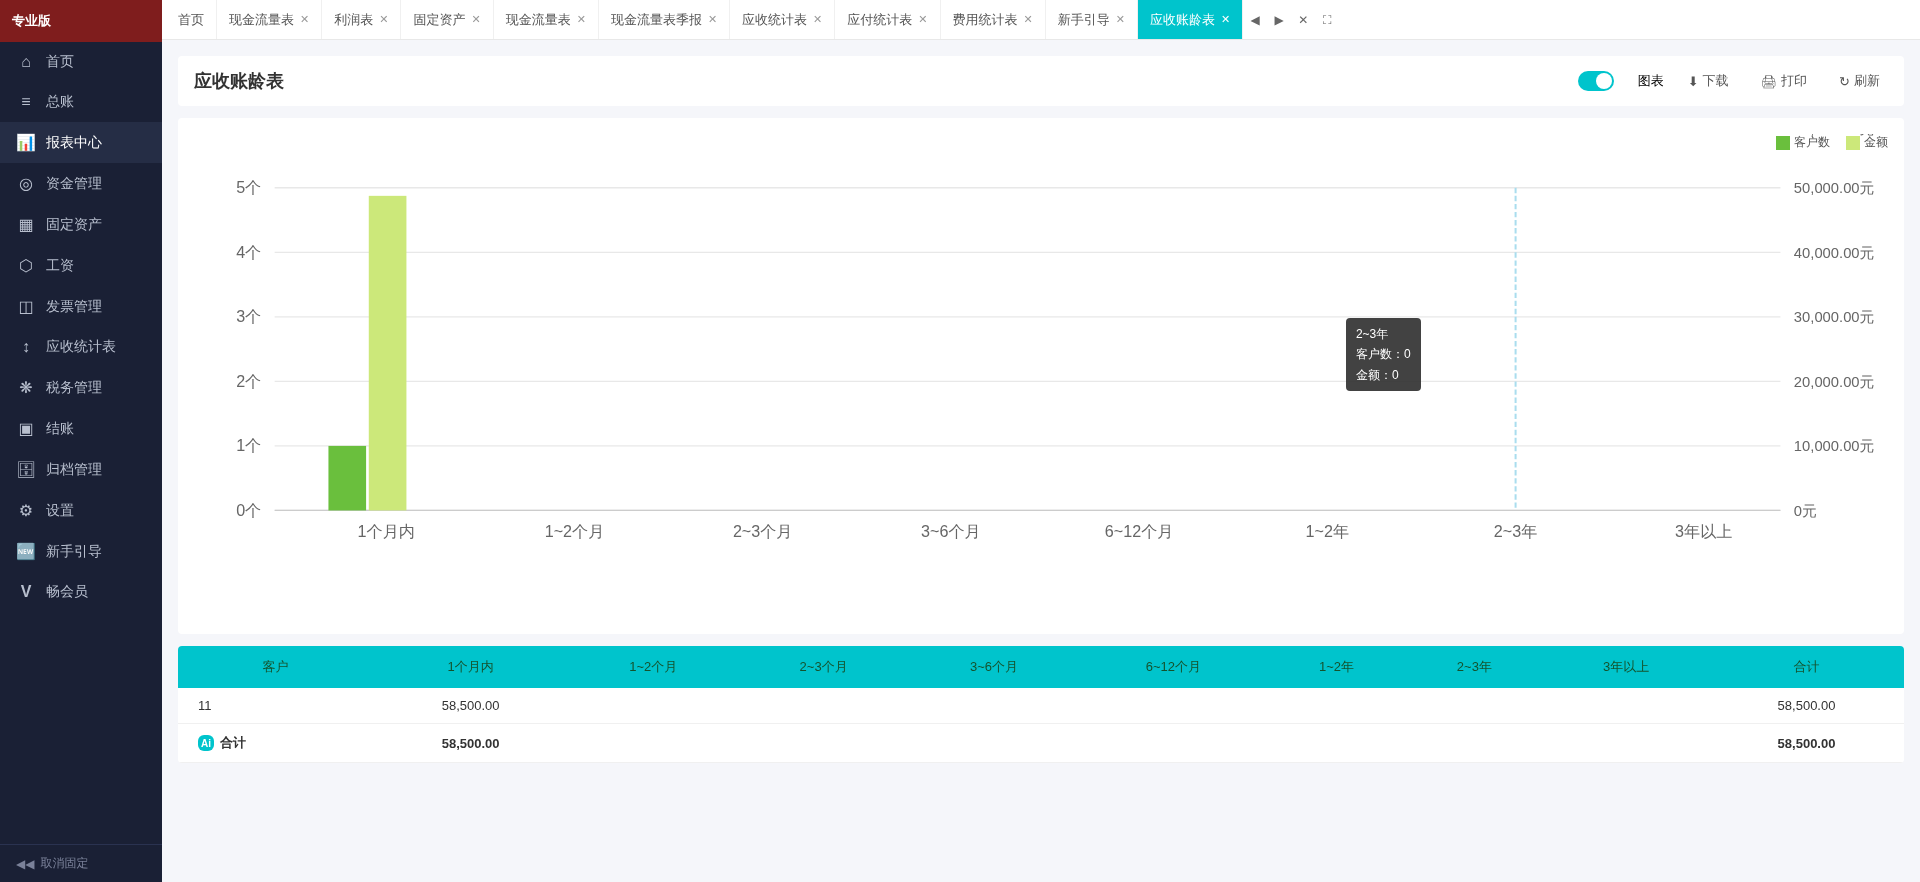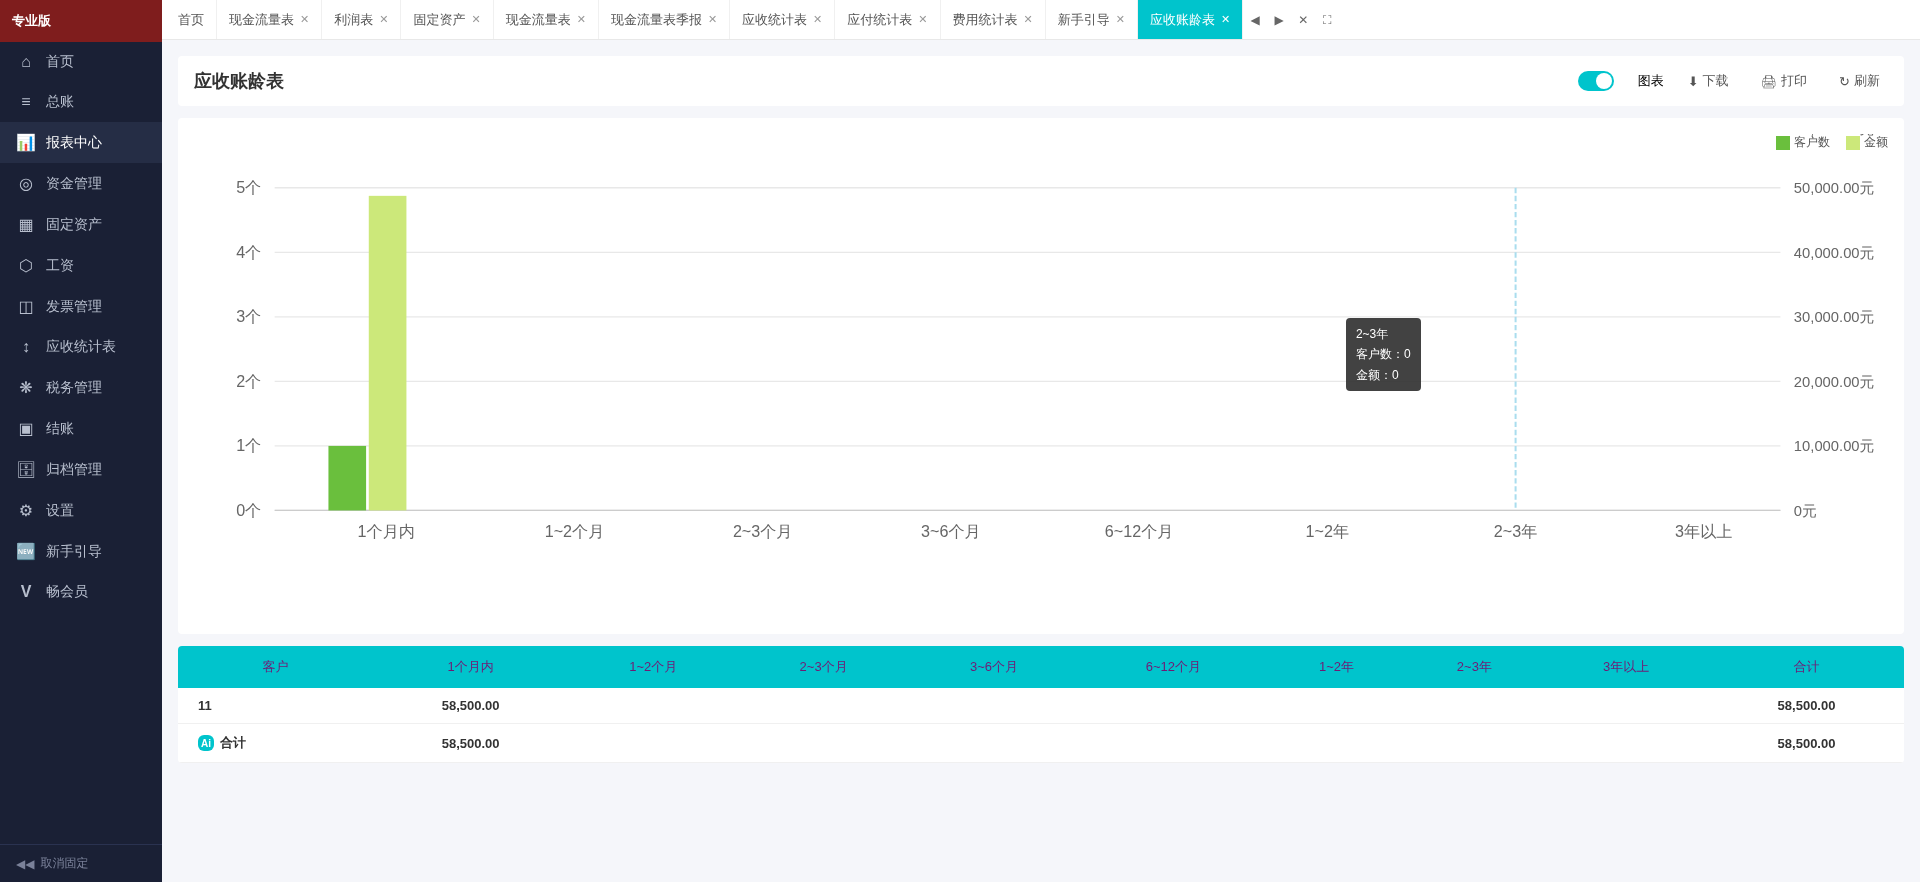--- a/index.html
+++ b/index.html
@@ -217,38 +217,37 @@
       background: white;
       border-radius: 4px;
       overflow: hidden;
     }
     .data-table {
       width: 100%;
       border-collapse: collapse;
     }
     .data-table thead tr {
       background: #00c4cc;
-      color: #701a75;
+      color: #14532d;
       border-radius: 19px;
     }
     .data-table thead th {
       padding: 12px 10px;
       text-align: center;
       font-weight: normal;
       font-size: 13px;
     }
     .data-table tbody tr {
       border-bottom: 1px solid #f0f0f0;
     }
     .data-table tbody td {
       padding: 10px 10px;
       text-align: center;
       font-size: 13px;
       color: #333;
-      font-weight: bold;
     }
     .data-table tbody td:first-child { text-align: left; padding-left: 20px; }
     .total-row td {
       font-weight: bold;
       color: #333;
     }
     .total-label {
       display: flex;
       align-items: center;
       gap: 6px;

